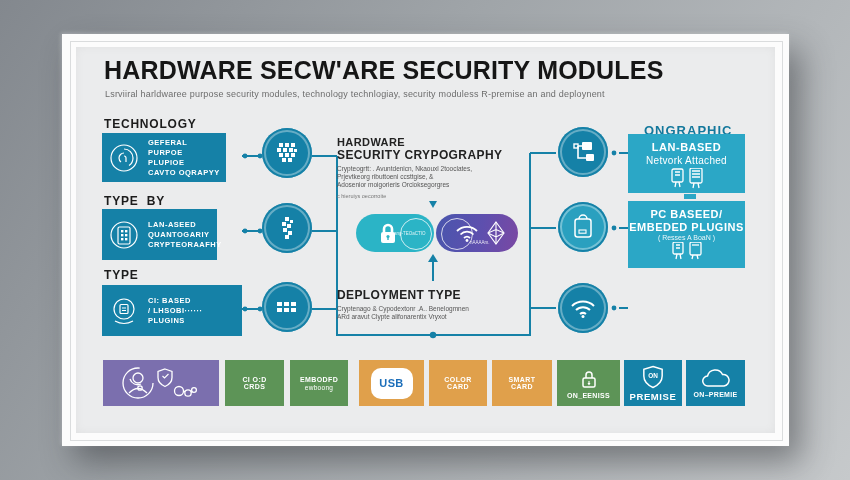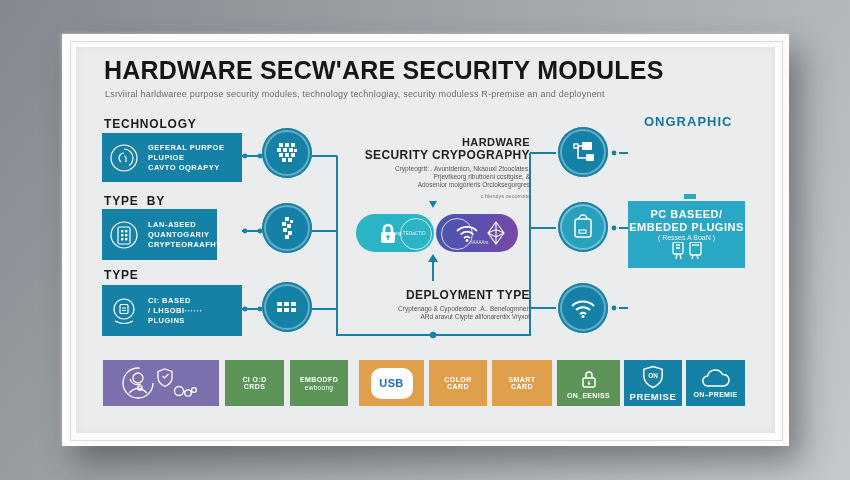--- a/index.html
+++ b/index.html
@@ -19,21 +19,21 @@
   .lbox .txt{font-size:7.5px;font-weight:bold;line-height:10px;letter-spacing:.5px;}
   .node{position:absolute;width:50px;height:50px;border-radius:50%;background:#1581a7;
         box-shadow:inset 0 0 0 2px #1581a7, inset 0 0 0 4px rgba(255,255,255,.35);
         display:flex;align-items:center;justify-content:center;}
   .node.light{background:#2aa0bf;}
   .rhead{font-size:13px;font-weight:bold;color:#13789c;letter-spacing:1px;}
   .rbox{background:#2ba7c6;color:#fff;text-align:center;box-sizing:border-box;padding-top:7px;}
   .rbox .l1{font-size:11px;font-weight:bold;letter-spacing:.5px;}
   .rbox .l2{font-size:10px;margin-top:2px;letter-spacing:.3px;}
   .rbox .l3{font-size:7px;margin-top:1px;opacity:.9;}
-  .cblock{text-align:right;color:#222;}
+  .cblock{text-align:left;color:#222;}
   .ct1{font-size:11px;font-weight:bold;letter-spacing:.4px;}
   .ct2{font-size:12px;font-weight:bold;letter-spacing:.4px;}
   .cbody{font-size:6.5px;color:#555;line-height:8px;margin-top:3px;}
   .cmicro{font-size:5.5px;color:#777;margin-top:4px;}
   .pill{position:absolute;height:38px;border-radius:19px;display:flex;align-items:center;justify-content:center;}
   .pill-teal{background:#2bb4c6;}
   .pill-purple{background:linear-gradient(100deg,#4956ad 0%,#5e4fae 55%,#7a48a3 100%);}
   .ringlet{position:absolute;border:1px solid rgba(255,255,255,.75);border-radius:50%;}
   .micro-cap{position:absolute;font-size:4.5px;color:#fff;opacity:.85;white-space:nowrap;}
   .tile{position:absolute;top:360px;height:46px;display:flex;flex-direction:column;align-items:center;justify-content:center;color:#fff;text-align:center;}
@@ -81,21 +81,21 @@
       <polygon points="429,201 437,201 433,208"></polygon>
       <polygon points="428,262 438,262 433,254"></polygon>
     </g>
     <rect x="684" y="194" width="12" height="5" fill="#2ba7c6"></rect>
   </svg>
 
   <div class="abs title" style="left:104px;top:56px;">HARDWARE SECW'ARE SECURITY MODULES</div>
   <div class="abs subtitle" style="left:105px;top:89px;">Lsrviiral harldwaree purpose security modules, technology technlogiay,  security moduless R-premise an and deploynent</div>
 
   <div class="abs lhead" style="left:104px;top:117px;">TECHNOLOGY</div>
-  <div class="abs lbox" style="left:102px;top:133px;width:140px;height:49px;">
+  <div class="abs lbox" style="left:102px;top:133px;width:124px;height:49px;">
     <span>
       <svg width="34" height="34" viewBox="0 0 34 34" fill="none" stroke="#fff" stroke-width="1.2">
         <circle cx="17" cy="17" r="13"></circle>
         <path d="M17,8 a9,9 0 0 1 9,9 a9,9 0 0 1 -4,7.5"></path>
         <path d="M17,12 a5,5 0 0 0 -5,5 a5,5 0 0 0 2,4"></path>
         <path d="M17,15 a2,2 0 0 1 2,2 v4"></path>
       </svg>
     </span>
     <span class="txt">
       <div>GEFERAL PURPOE</div>
@@ -231,21 +231,21 @@
   </div>
 
   <div class="abs cblock" style="left:337px;top:288px;width:193px;">
     <div class="ct2">DEPLOYMENT TYPE</div>
     <div class="cbody">
       <div>Cryptenago &amp; Cypodextonr .A.. Benelogmnen</div>
       <div>ARd aravut Clypte alifonarentix Vryxot</div>
     </div>
   </div>
 
-  <div class="abs rhead" style="left:644px;top:114px;text-align:center;">ONGRAPHIC</div>
+  <div class="abs rhead" style="left:644px;top:123px;text-align:center;">ONGRAPHIC</div>
 
   <div class="node" style="left:558px;top:127px;">
     <svg width="28" height="26" viewBox="0 0 28 26">
       <rect x="13" y="3" width="10" height="8" rx="1" fill="#fff"></rect>
       <rect x="17" y="15" width="8" height="7" rx="1" fill="#fff"></rect>
       <path d="M9,7 H13 M9,7 V19 H17" fill="none" stroke="#fff" stroke-width="1.6"></path>
       <rect x="5" y="5" width="4" height="4" fill="none" stroke="#fff" stroke-width="1.4"></rect>
     </svg>
   </div>
   <div class="node light" style="left:558px;top:202px;">
@@ -257,20 +257,34 @@
   </div>
   <div class="node" style="left:558px;top:283px;">
     <svg width="30" height="24" viewBox="0 0 30 24" fill="none" stroke="#fff" stroke-width="2">
       <path d="M4,10 a16,16 0 0 1 22,0"></path>
       <path d="M8,14 a10,10 0 0 1 14,0"></path>
       <path d="M12,18 a5,5 0 0 1 6,0"></path>
       <circle cx="15" cy="20.5" r="1.5" fill="#fff" stroke="none"></circle>
     </svg>
   </div>
 
+  <div class="rbox abs" style="left:628px;top:134px;width:117px;height:59px;">
+    <div class="l1">LAN-BASED</div>
+    <div class="l2">Netvork Attached</div>
+    <span style="display:inline-block;margin-top:2px;">
+      <svg width="42" height="22" viewBox="0 0 42 22" fill="none" stroke="#fff" stroke-width="1.3">
+        <rect x="6" y="1" width="11" height="13" rx="1.5"></rect>
+          <path d="M9,4 h5 M9,7 h5"></path>
+          <path d="M10,14 l-1,5 M13,14 l1,5"></path>
+        <rect x="24" y="0" width="12" height="15" rx="1.5"></rect>
+          <path d="M26,3 h8 M26,6 h8 M26,9 h8"></path>
+          <path d="M28,15 l-1,5 M32,15 l1,5"></path>
+      </svg>
+    </span>
+  </div>
 
   <div class="rbox abs" style="left:628px;top:201px;width:117px;height:67px;">
     <div class="l1">PC BASEED/</div>
     <div class="l1" style="margin-top:1px;">EMBEDED PLUGINS</div>
     <div class="l3">( Resses A BoaN )</div>
     <span style="display:inline-block;margin-top:1px;">
       <svg width="42" height="18" viewBox="0 0 42 18" fill="none" stroke="#fff" stroke-width="1.3">
         <rect x="7" y="0" width="10" height="12" rx="1.5"></rect>
           <path d="M10,3 h4 M10,6 h4"></path>
           <path d="M11,12 l-1,5 M14,12 l1,5"></path>

